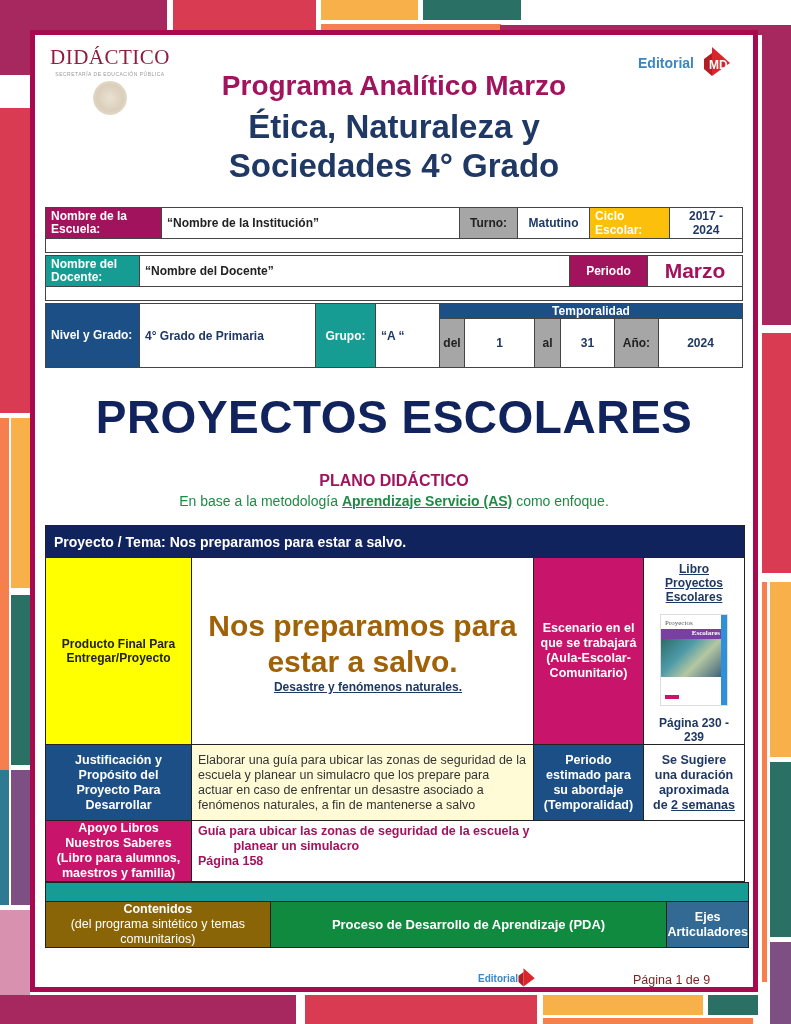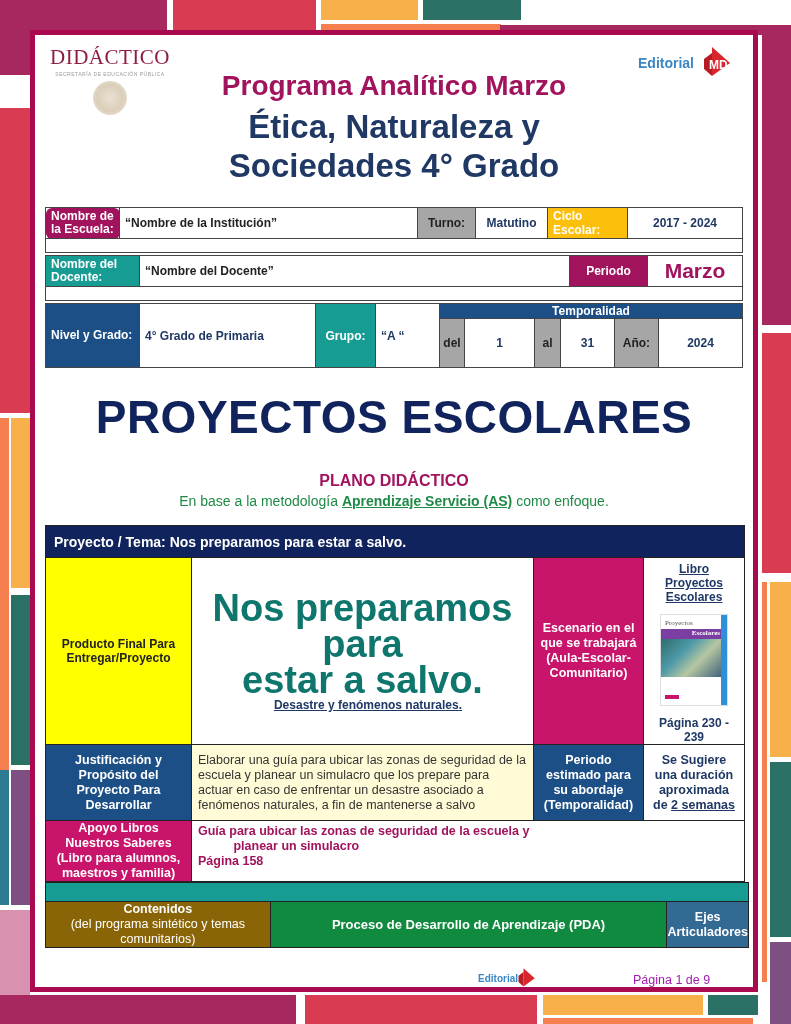--- a/index.html
+++ b/index.html
@@ -40,21 +40,21 @@
 
   .big-title { left: 0; width: 718px; top: 355px; text-align: center; font-size: 46px; font-weight: bold; color: #10235c; letter-spacing: 0.5px; }
   .plano { left: 0; width: 718px; top: 437px; text-align: center; font-size: 16px; font-weight: bold; color: #a2135d; }
   .base { left: 0; width: 718px; top: 458px; text-align: center; font-size: 14px; color: #1e8a46; }
   .base u { font-weight: bold; }
 
   table.main { position: absolute; left: 10px; top: 490px; width: 700px; border-collapse: collapse; }
   table.main td { border: 1.5px solid #222; font-weight: bold; text-align: center; vertical-align: middle; }
   .hdr { background: #10235c; color: #fff; text-align: left !important; font-size: 14px; padding: 6px 8px; height: 32px; }
   .yellow { background: #ffff00; color: #222; font-size: 12px; }
-  .big-topic { font-size: 38px; color: #0f766e; line-height: 36px; }
+  .big-topic { font-size: 30px; color: #a16207; line-height: 36px; }
   .subtopic { font-size: 12px; color: #1f3864; text-decoration: underline; line-height: 14px; padding-left: 11px; }
   .mag { background: #c8146a; color: #fff; font-size: 12.5px; line-height: 15px; }
   .book { font-size: 12px; color: #1f3864; }
   .book u { display: block; line-height: 14px; }
   .book-cover { width: 68px; height: 92px; margin: 10px auto 10px; background: #fff; border: 1px solid #ddd; position: relative; overflow: hidden; }
   .bc-title1 { position: absolute; left: 4px; top: 4px; font-size: 7px; color: #555; font-family: "Liberation Serif", serif; font-weight: normal; }
   .bc-band { position: absolute; left: 0; top: 14px; width: 62px; height: 10px; background: #7b3fa3; color: #fff; font-size: 7px; text-align: right; padding-right: 3px; font-family: "Liberation Serif", serif; }
   .bc-art { position: absolute; left: 0; top: 24px; width: 62px; height: 38px; background: linear-gradient(135deg, #2e6d6a 0%, #4e9aa8 35%, #b5c7a2 60%, #3a5e7a 100%); }
   .bc-side { position: absolute; right: 0; top: 0; width: 6px; height: 92px; background: #2f8fd8; }
   .bc-foot { position: absolute; left: 4px; bottom: 6px; width: 14px; height: 4px; background: #c8146a; }
@@ -64,21 +64,21 @@
   .apoyo-txt { text-align: left !important; vertical-align: top !important; color: #a2135d; font-size: 12.5px; line-height: 15px; padding: 3px 6px; }
   .teal-bar { background: #179c94; height: 19px; }
   .brown { background: #8a6508; color: #fff; font-size: 12.5px; line-height: 15px; }
   .brown span { font-weight: normal; display: block; }
   .green { background: #108a3e; color: #fff; font-size: 13px; }
   .steel { background: #336a94; color: #fff; font-size: 12.5px; line-height: 15px; }
 
   .foot-logo { left: 443px; top: 928px; width: 60px; height: 28px; }
   .foot-logo .ed { position: absolute; left: 0; top: 10px; font-size: 10px; font-weight: bold; color: #3b86c4; }
   .foot-logo svg { position: absolute; left: 38px; top: 2px; }
-  .pagenum { left: 598px; top: 938px; font-size: 12.5px; color: #a21caf; }
+  .pagenum { left: 598px; top: 938px; font-size: 12.5px; color: #7f1d1d; }
 </style>
 </head>
 <body>
 
 <div class="bg" style="left:0;top:0;width:167px;height:40px;background:#a6285f;"></div>
 <div class="bg" style="left:173px;top:0;width:143px;height:30px;background:#d83b52;"></div>
 <div class="bg" style="left:321px;top:0;width:97px;height:20px;background:#f8b04a;"></div>
 <div class="bg" style="left:423px;top:0;width:98px;height:20px;background:#2b7065;"></div>
 <div class="bg" style="left:321px;top:24px;width:180px;height:10px;background:#f57f4e;"></div>
 <div class="bg" style="left:521px;top:0;width:270px;height:30px;background:#ffffff;"></div>
@@ -125,21 +125,21 @@
 
   <div class="abs title1">Programa Analítico Marzo</div>
   <div class="abs title2">
     <div>Ética, Naturaleza y</div>
     <div>Sociedades 4° Grado</div>
   </div>
 
   <table class="info" style="top:172px; width:698px;">
     <tbody>
         <tr style="height:31px;">
-      <td class="lab-mag" style="width:74px;line-height:13px;border-radius:6px;">Nombre de la Escuela:</td>
+      <td class="lab-mag" style="width:116px;line-height:13px;">Nombre de la Escuela:</td>
       <td class="val-dark" style="width:298px;">“Nombre de la Institución”</td>
       <td class="lab-gray" style="width:58px;text-align:center;">Turno:</td>
       <td class="val-navy" style="width:72px;text-align:center;">Matutino</td>
       <td class="lab-gold" style="width:80px;line-height:14px;">Ciclo Escolar:</td>
       <td class="val-navy" style="text-align:center;">2017 - 2024</td>
     </tr>
     <tr class="gap-row">
           <td colspan="6"></td>
         </tr>
   </tbody>

